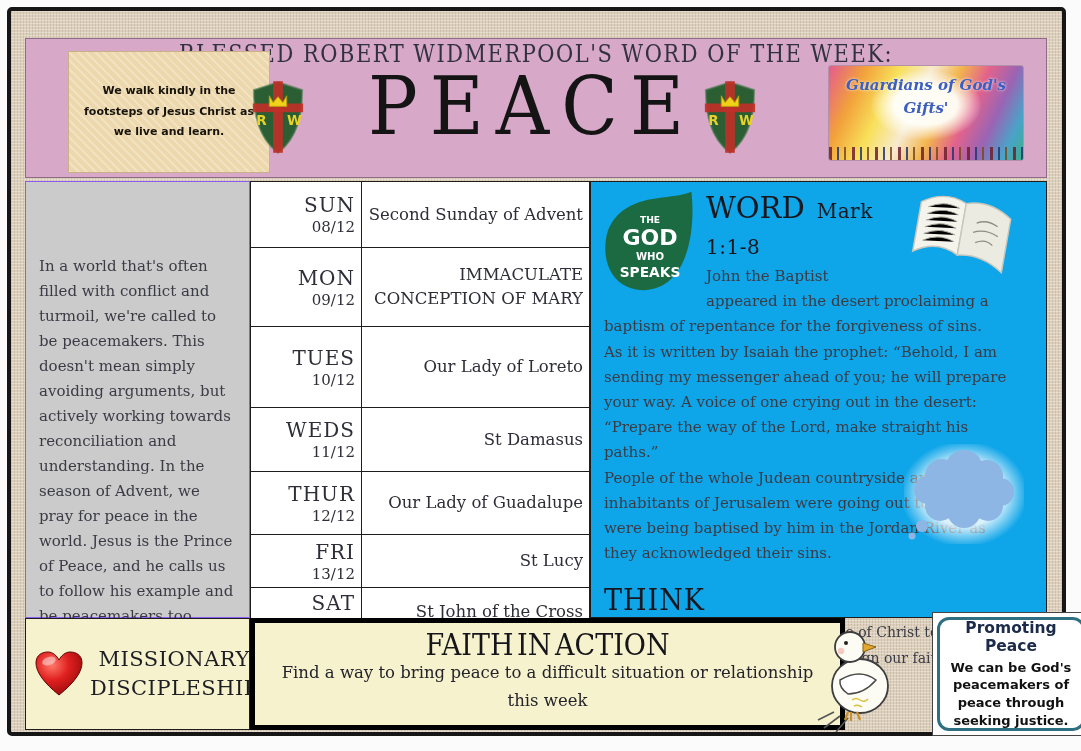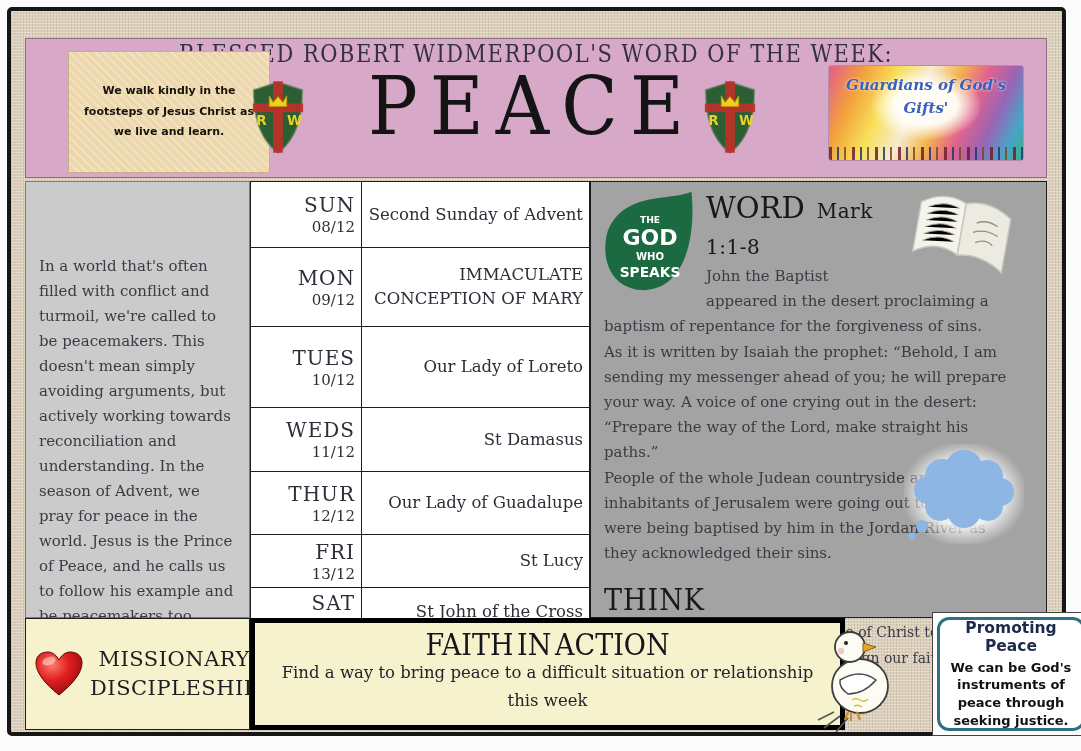--- a/index.html
+++ b/index.html
@@ -80,21 +80,21 @@
   .week-table td{
     border:1.6px solid #1d1d1d;text-align:right;vertical-align:middle;
     color:#2e2e38;padding:0 6px;
   }
   .col-day{width:98px;}
   .day-name{font-size:20px;letter-spacing:1px;display:block;line-height:1.25;}
   .day-date{font-size:15px;display:block;line-height:1.2;}
   .event-cell{font-size:16.5px;line-height:1.45;}
   .right-panel{
     position:absolute;left:590px;top:181px;width:457px;height:437px;
-    background:#a3a3a3;border:1px solid #1d1d1d;box-sizing:border-box;
+    background:#0ea5e9;border:1px solid #1d1d1d;box-sizing:border-box;
     padding:6px 24px 0 13px;color:#3b3b45;position:absolute;
   }
   .gws-logo{float:left;width:92px;height:103px;margin:2px 10px 4px 0;}
   .book-icon{float:right;width:118px;height:92px;margin:0 0 4px 6px;}
   .word-heading{font-size:29px;color:#17171d;margin:2px 0 6px 0;transform:scale(1,1.05);transform-origin:left top;}
   .word-ref{font-size:20px;font-weight:400;margin-left:12px;letter-spacing:.5px;}
   .scripture p{margin:0 0 1px 0;font-size:15px;line-height:25px;}
   .think-heading{
     clear:left;font-size:27px;color:#17171d;margin:16px 0 6px 0;
     transform:scale(1,1.1);transform-origin:left top;letter-spacing:1px;
@@ -334,15 +334,15 @@
     <circle cx="31" cy="31" r="3.2" fill="#f3b4ac" opacity=".7"></circle>
     <path d="M30,60 Q50,48 66,60 Q54,74 38,74 Q29,68 30,60 Z" fill="#ffffff" stroke="#4a4a4a" stroke-width="1.5"></path>
     <path d="M42,80 q4,-3 8,0 q4,3 8,-1 M44,86 q4,-2 8,1" stroke="#d8c23a" stroke-width="1.4" fill="none"></path>
     <path d="M38,92 l-3,8 m6,-8 l0,9 m6,-9 l3,8" stroke="#c98f2a" stroke-width="2.2" fill="none"></path>
   </svg>
 </div>
 
 <div class="promoting-box">
   <div class="promoting-inner">
     <div class="promoting-title">Promoting Peace</div>
-    <div class="promoting-text">We can be God's instruments of peace through seeking justice.</div>
+    <div class="promoting-text">We can be God's peacemakers of peace through seeking justice.</div>
   </div>
 </div>
 
 </body></html>

